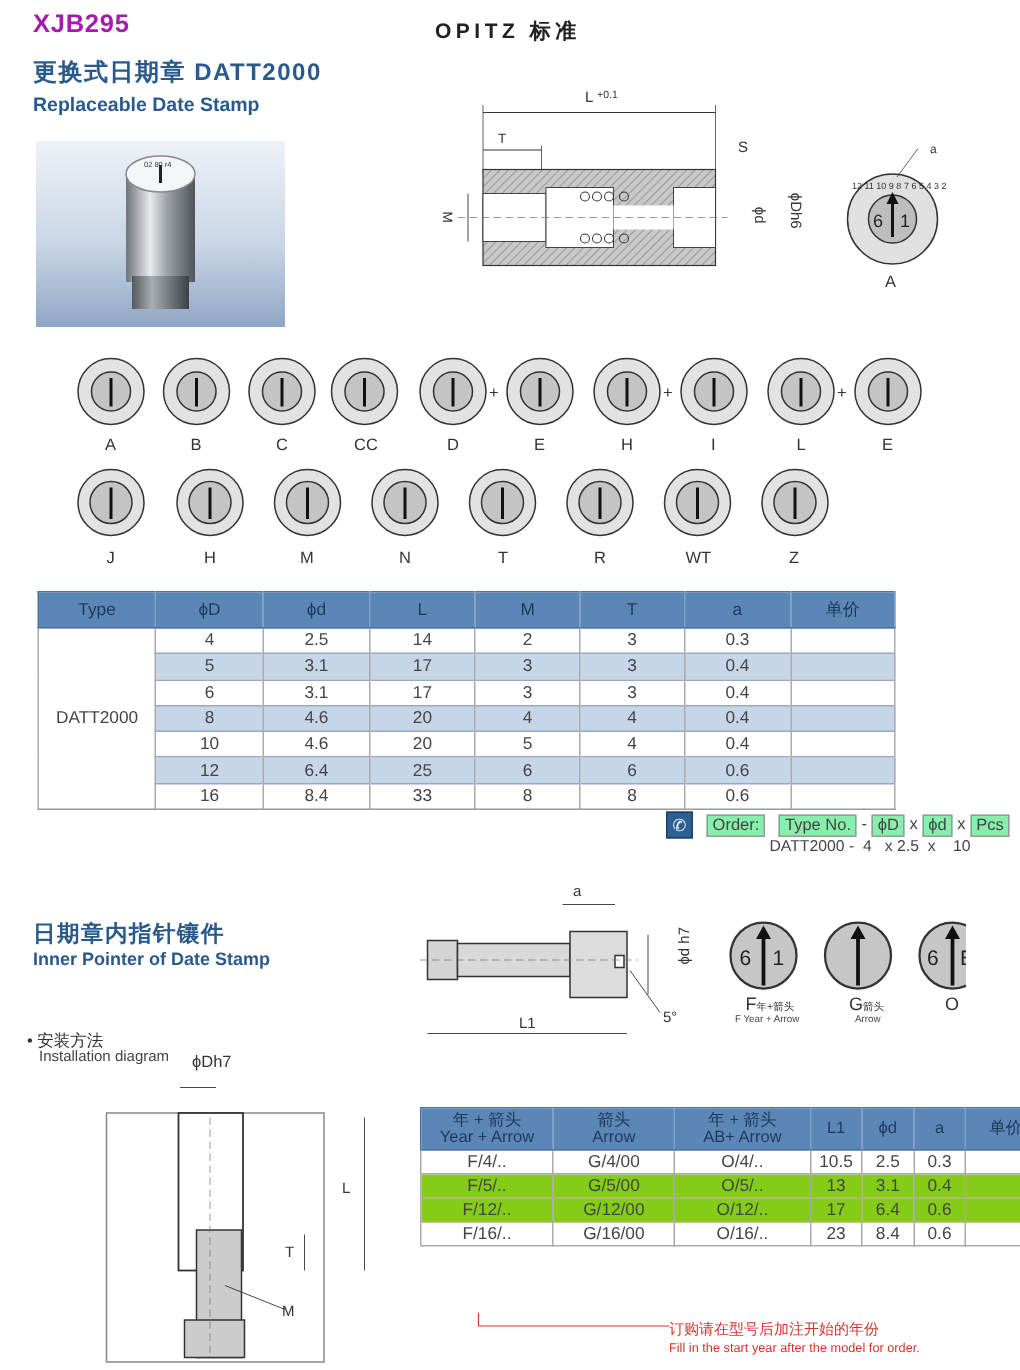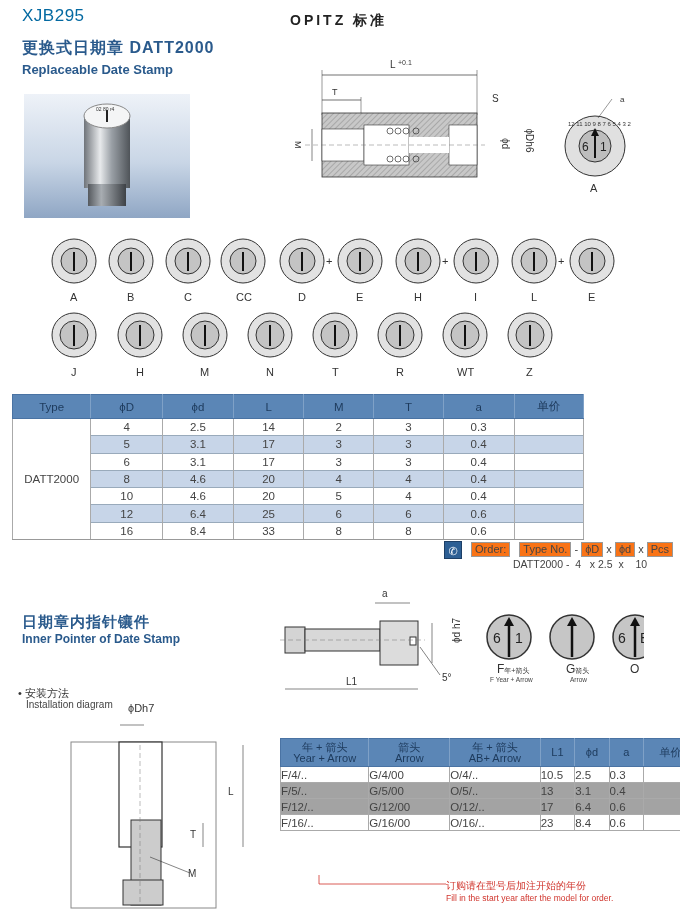--- a/index.html
+++ b/index.html
@@ -1,35 +1,35 @@
 <!DOCTYPE html>
 <html><head>
 <meta charset="utf-8">
 <style>
 *{box-sizing:border-box;margin:0;padding:0}
 body{width:680px;height:913px;background:#fff;font-family:"Liberation Sans",sans-serif;position:relative;overflow:hidden;color:#333}
 .abs{position:absolute}
-.code{left:22px;top:6px;font-size:17px;font-weight:normal;color:#0369a1;letter-spacing:0.5px}
+.code{left:22px;top:6px;font-size:17px;font-weight:bold;color:#a21caf;letter-spacing:0.5px}
 .cn-title{left:22px;top:38px;font-size:16px;font-weight:bold;color:#2a5a8c;letter-spacing:1px}
 .en-title{left:22px;top:62px;font-size:13px;font-weight:bold;color:#2a5a8c}
 .std{left:290px;top:12px;font-size:14px;font-weight:bold;color:#222;letter-spacing:3px}
 .photo{left:24px;top:94px;width:166px;height:124px;background:linear-gradient(180deg,#eef2f8 0%,#c9d6e6 55%,#8fa6c4 100%)}
-.dtable{left:12px;top:394px;width:572px;border-collapse:collapse;font-size:11.5px}
+.dtable{left:25px;top:394px;width:572px;border-collapse:collapse;font-size:11.5px}
 .dtable th{background:#5b86b6;color:#1d3a5c;font-weight:normal;height:24px;border:1px solid #4a73a3;border-right:1px solid #7fa1c7}
 .dtable td{text-align:center;height:17.3px;border-left:1px solid #aaa;border-right:1px solid #aaa;color:#444}
 .dtable tr.alt td.c{background:#c7d5e8}
 .dtable tr td{border-top:1px solid #9ab}
 .dtable td.type{background:#fff;border-bottom:1px solid #999}
 .dtable tr:last-child td{border-bottom:1px solid #999}
 .order{left:444px;top:541px;font-size:11px;color:#444}
-.ob{display:inline-block;border:1px solid #999;padding:0 3px;background:#f97316;line-height:13px}
+.ob{display:inline-block;border:1px solid #999;padding:0 3px;background:#86efac;line-height:13px}
 .ptable{left:280px;top:738px;width:418px;border-collapse:collapse;font-size:11.5px}
 .ptable th{background:#5b86b6;color:#1d3a5c;font-weight:normal;border:1px solid #4a73a3;border-right:1px solid #7fa1c7;line-height:11px;height:28px;font-size:11px}
-.ptable td{text-align:left;height:16px;border:1px solid #aaa;color:#444}
-.ptable tr.alt td{background:#a3a3a3}
+.ptable td{text-align:center;height:16px;border:1px solid #aaa;color:#444}
+.ptable tr.alt td{background:#84cc16}
 .sec2cn{left:22px;top:613px;font-size:15px;font-weight:bold;color:#2a5a8c;letter-spacing:1px}
 .sec2en{left:22px;top:632px;font-size:12px;font-weight:bold;color:#2a5a8c}
 .inst-cn{left:18px;top:686px;font-size:11px;color:#333}
 .inst-en{left:26px;top:699px;font-size:10px;color:#444}
 .note-cn{left:446px;top:879px;font-size:10px;color:#d0342c}
 .note-en{left:446px;top:893px;font-size:8.5px;color:#d0342c}
 .lbl{font-size:11px;color:#333;text-align:center}
 </style>
 </head>
 <body>

